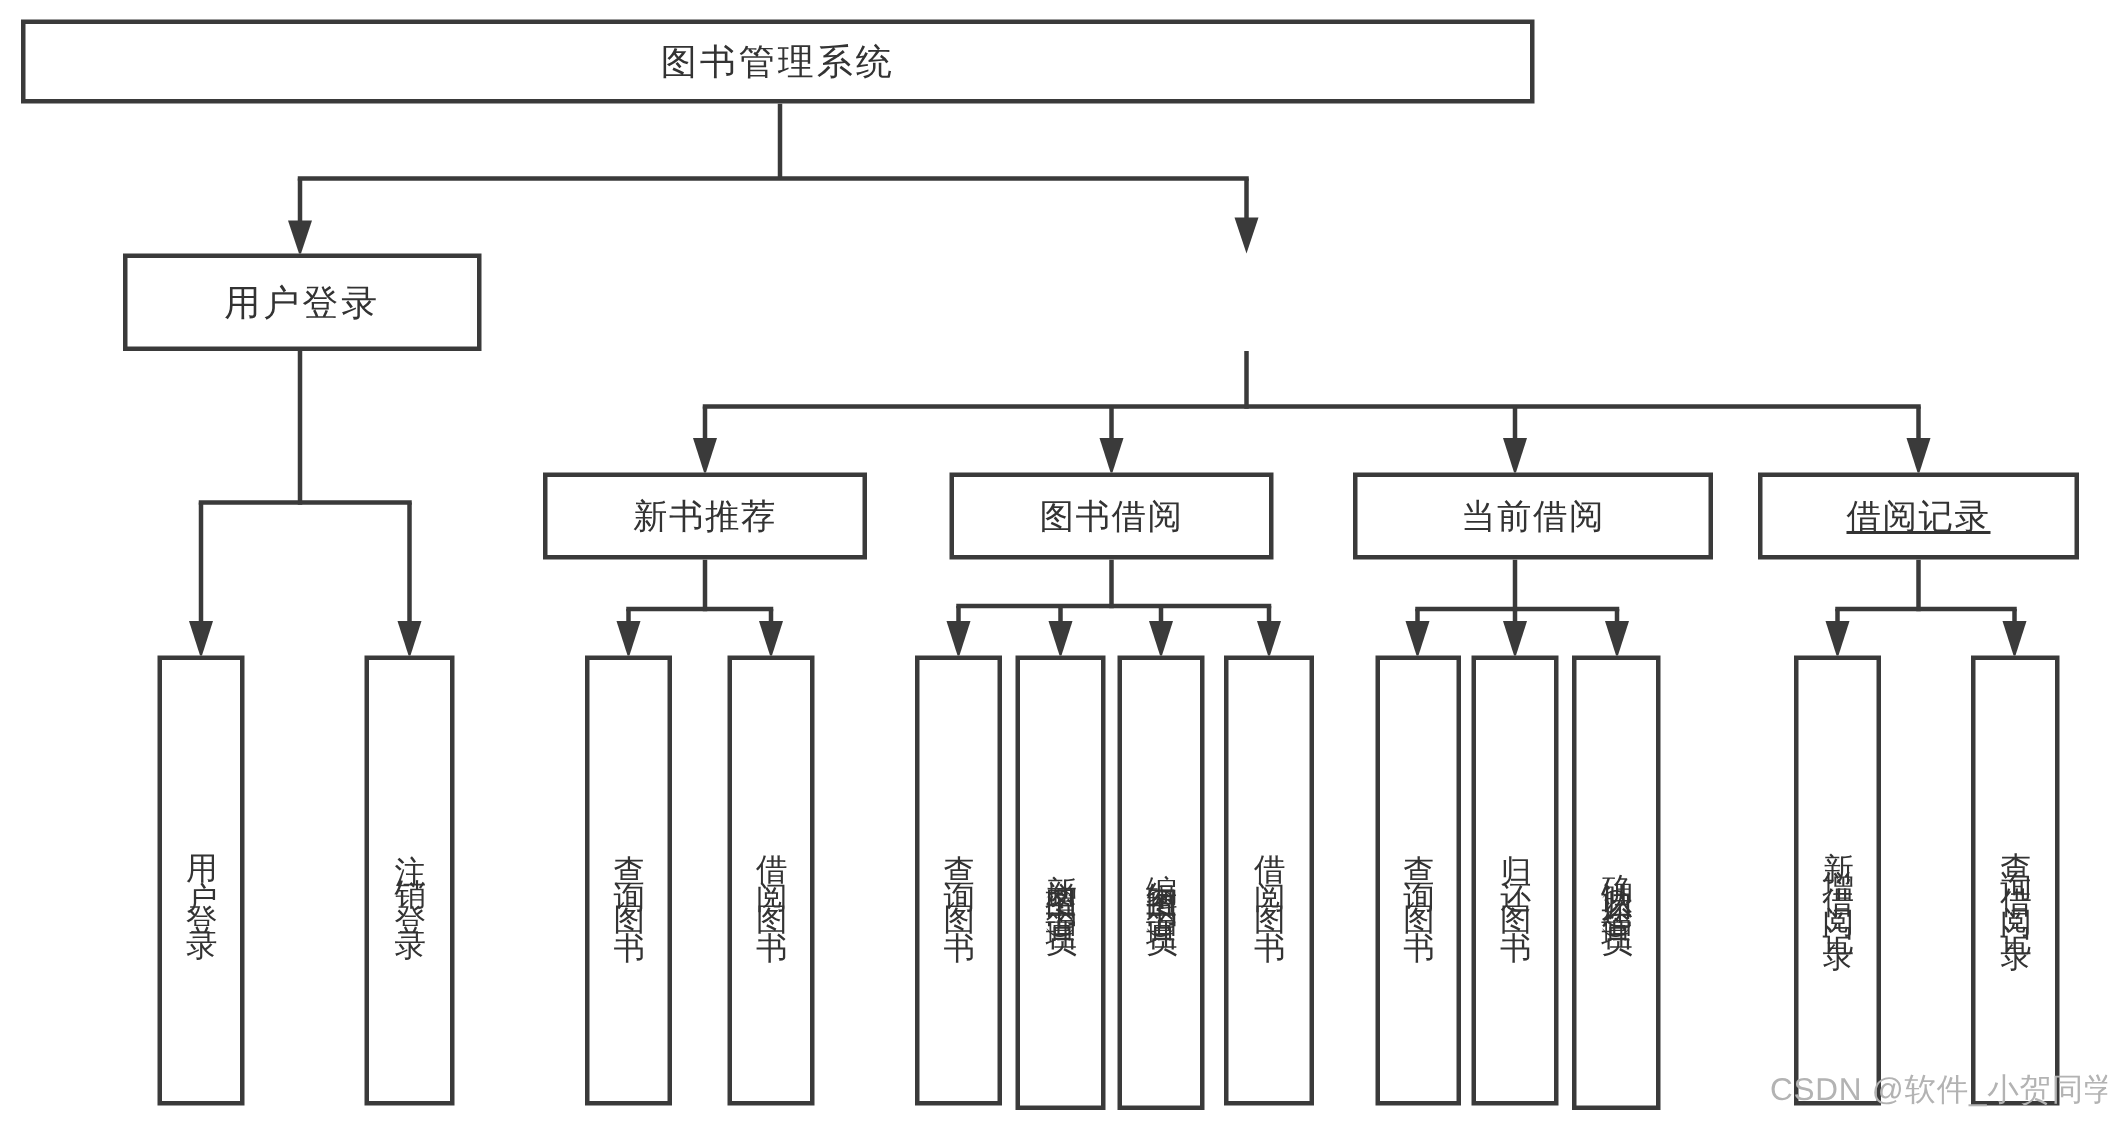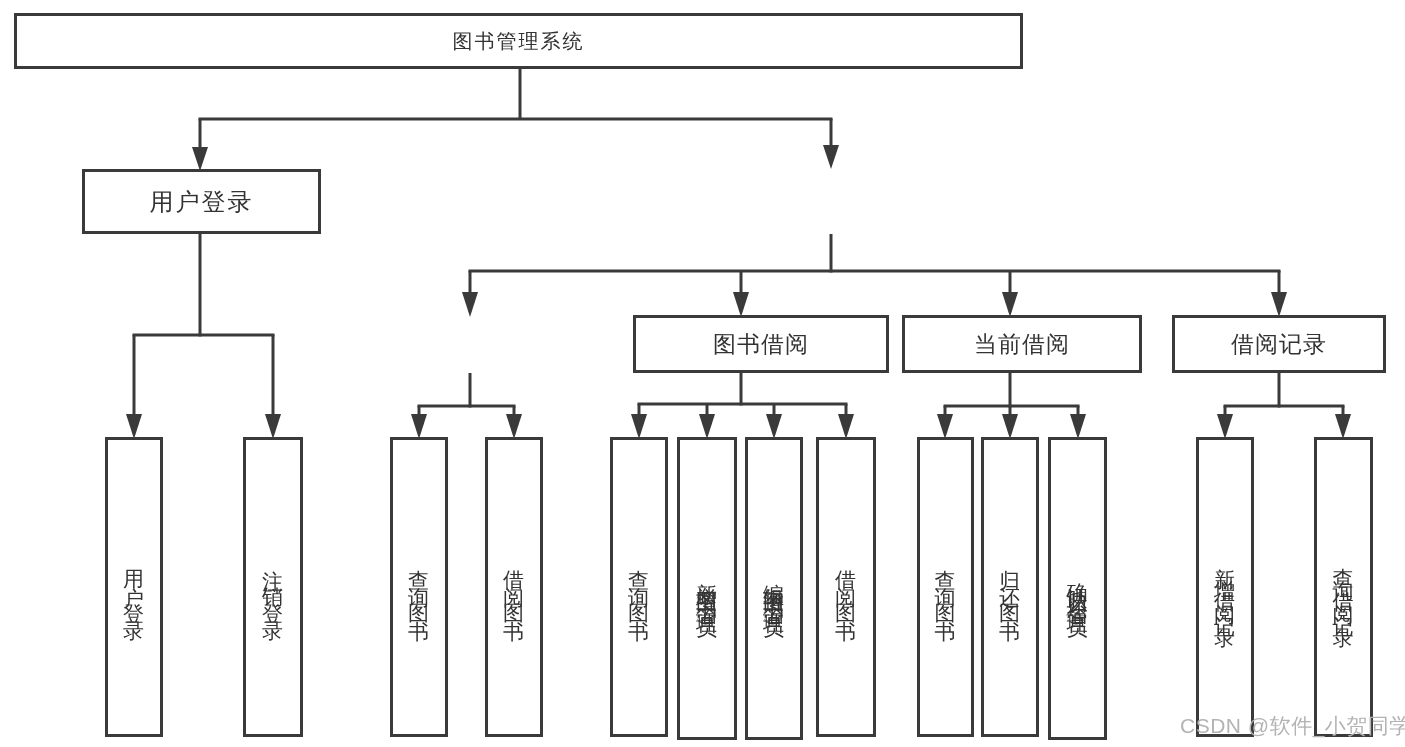--- a/index.html
+++ b/index.html
@@ -23,21 +23,21 @@
   .connectors path.ah{fill:var(--line);stroke:none;}
   .box{
     position:absolute;
     box-sizing:border-box;
     border:3px solid var(--line);
     background:#ffffff;
     display:flex;align-items:center;justify-content:center;
     color:var(--text);
     text-align:center;
   }
-  .box.root{font-size:20px;letter-spacing:2px;}
+  .box.root{font-size:24px;letter-spacing:2px;}
   .box.lvl2{font-size:24px;letter-spacing:2px;}
   .box.lvl3{font-size:23px;letter-spacing:1px;}
   .leaf{font-size:21px;}
   .leaf span{
     writing-mode:vertical-rl;
     text-orientation:mixed;
     white-space:nowrap;
     line-height:1;
   }
   .leaf span.v4{letter-spacing:17px;}
@@ -121,27 +121,30 @@
   </svg>
 
   <div class="box root" style="left:14px;top:13px;width:1009px;height:56px;">
     <span>图书管理系统</span>
   </div>
 
   <div class="box lvl2" style="left:82px;top:169px;width:239px;height:65px;">
     <span>用户登录</span>
   </div>
 
-  <div class="box lvl3" style="left:633px;top:315px;width:256px;height:58px;">
+  <div class="box lvl3" style="left:362px;top:315px;width:216px;height:58px;">
+    <span>新书推荐</span>
+  </div>
+  <div class="box lvl3" style="left:633px;top:315px;width:216px;height:58px;">
     <span>图书借阅</span>
   </div>
   <div class="box lvl3" style="left:902px;top:315px;width:240px;height:58px;">
     <span>当前借阅</span>
   </div>
-  <div class="box lvl3" style="left:1172px;top:315px;width:214px;height:58px;">
+  <div class="box lvl3" style="left:1172px;top:315px;width:214px;height:58px;text-decoration:underline;">
     <span>借阅记录</span>
   </div>
 
   <div class="box leaf" style="left:105px;top:437px;width:58px;height:300px;">
     <span class="v4">用户登录</span>
   </div>
   <div class="box leaf" style="left:243px;top:437px;width:60px;height:300px;">
     <span class="v4">注销登录</span>
   </div>
 

